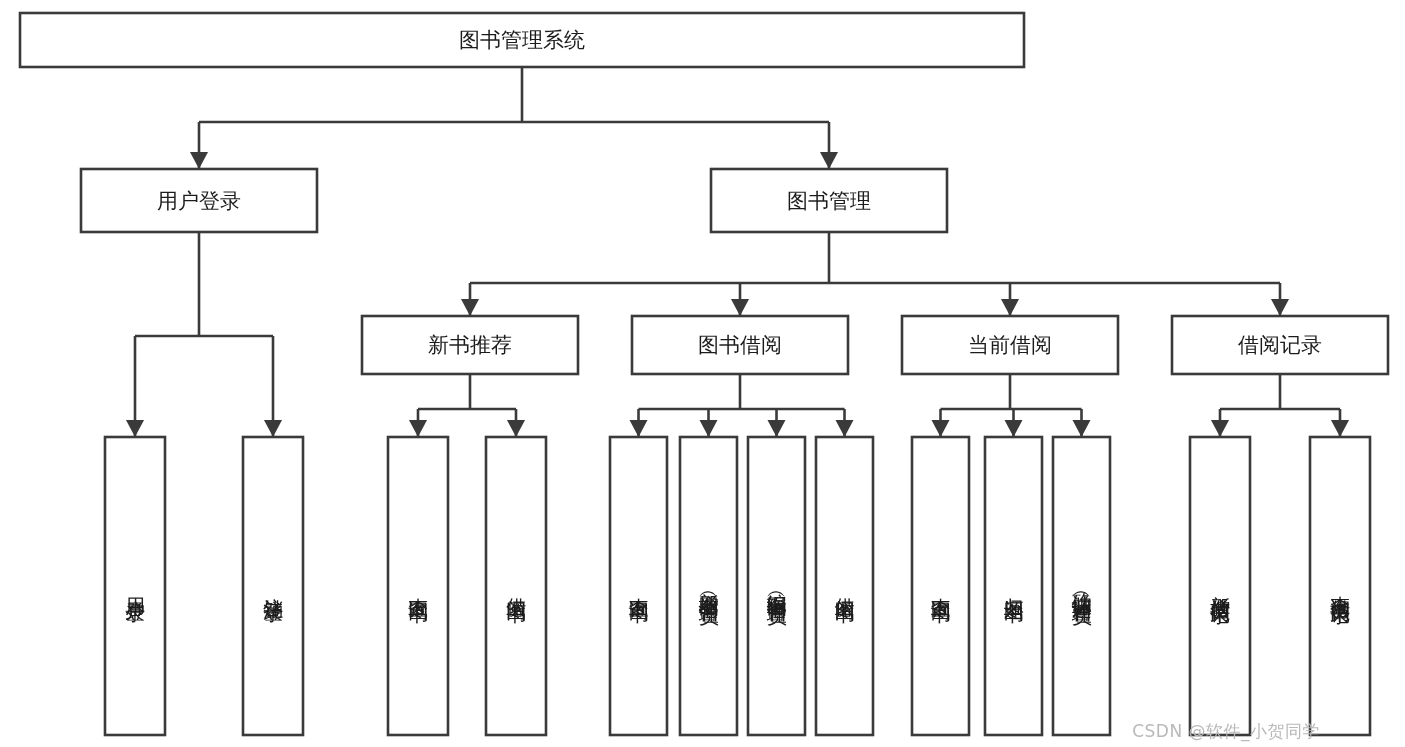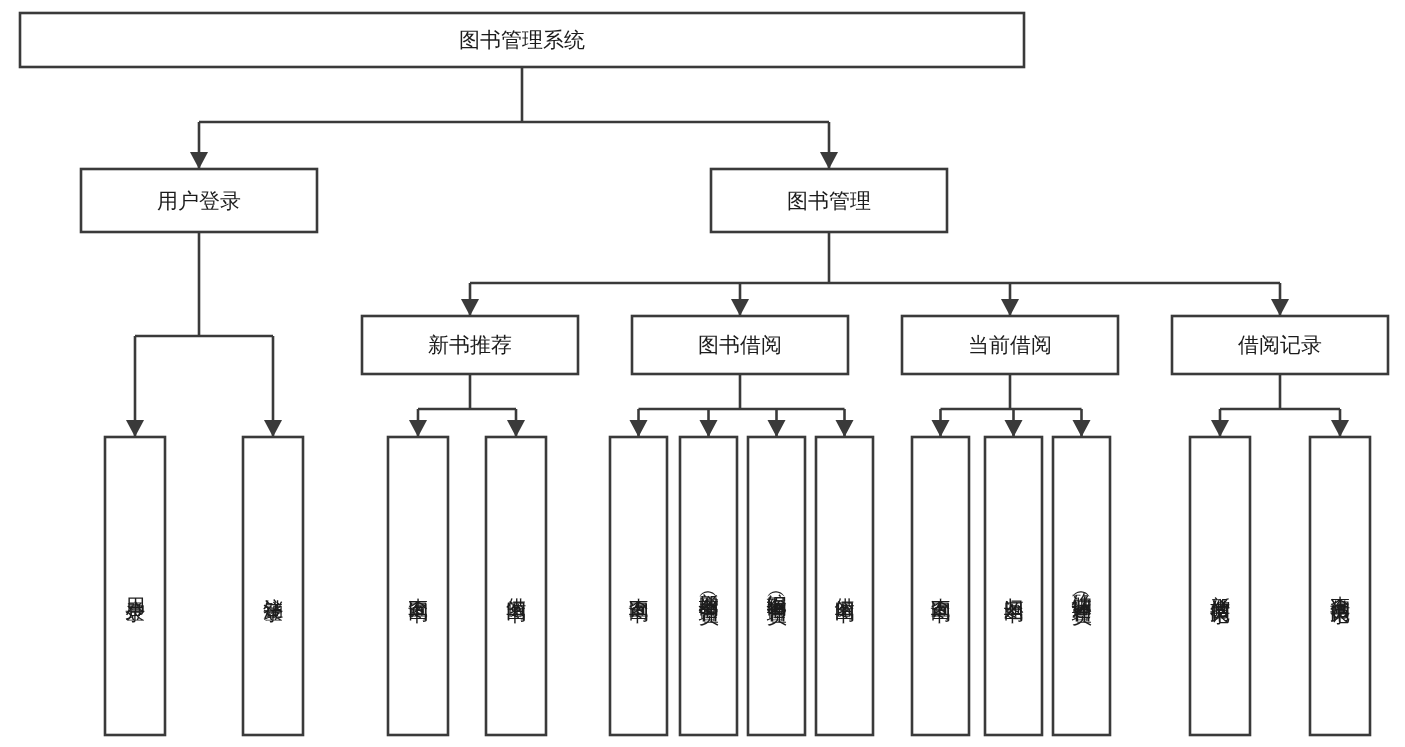--- a/index.html
+++ b/index.html
@@ -176,13 +176,14 @@
       <div class="node-label-v" style="left: 610px; top: 437px; width: 57px; height: 298px;">查询图书</div>
       <div class="node-label-v" style="left: 680px; top: 437px; width: 57px; height: 298px;">新增图书（管理员）</div>
       <div class="node-label-v" style="left: 748px; top: 437px; width: 57px; height: 298px;">编辑图书（管理员）</div>
       <div class="node-label-v" style="left: 816px; top: 437px; width: 57px; height: 298px;">借阅图书</div>
       <div class="node-label-v" style="left: 912px; top: 437px; width: 57px; height: 298px;">查询图书</div>
       <div class="node-label-v" style="left: 985px; top: 437px; width: 57px; height: 298px;">归还图书</div>
       <div class="node-label-v" style="left: 1053px; top: 437px; width: 57px; height: 298px;">确认归还（管理员）</div>
       <div class="node-label-v" style="left: 1190px; top: 437px; width: 60px; height: 298px;">新增借阅记录</div>
       <div class="node-label-v" style="left: 1310px; top: 437px; width: 60px; height: 298px;">查询借阅记录</div>
     </div>
+  <div id="watermark">CSDN @软件_小贺同学</div>
 </div>
 
 </body></html>

